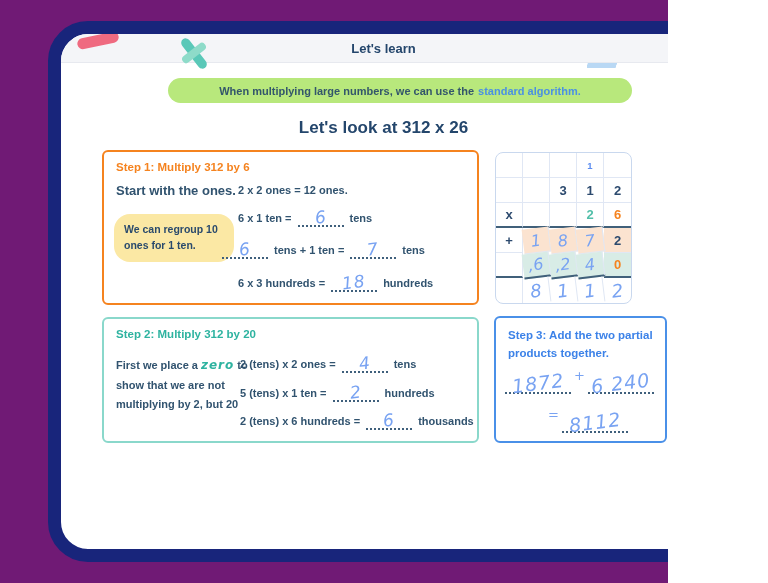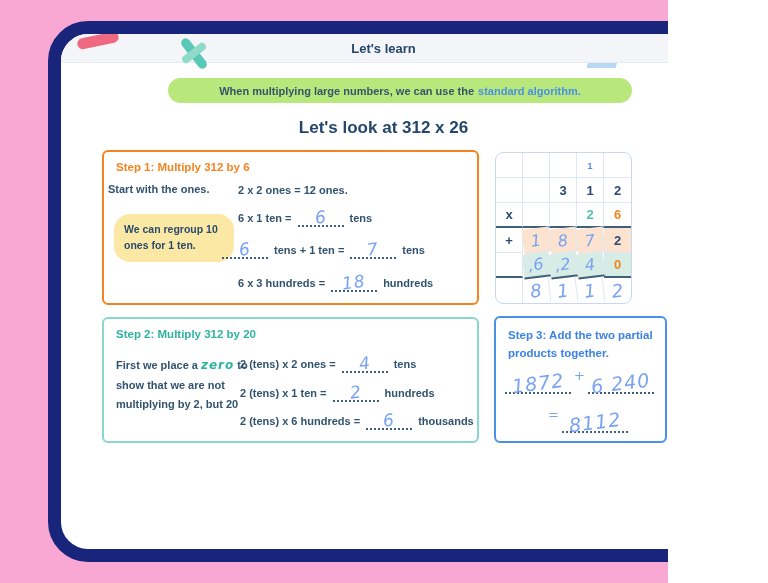--- a/index.html
+++ b/index.html
@@ -1,17 +1,17 @@
 <!DOCTYPE html>
 <html><head>
 <meta charset="utf-8">
 <style>
   * { margin:0; padding:0; box-sizing:border-box; }
   body { background:#ffffff; font-family:"Liberation Sans", sans-serif; }
-  .canvas { position:relative; width:668px; height:583px; background:#f9a8d4; overflow:hidden; }
+  .canvas { position:relative; width:668px; height:583px; background:#701a75; overflow:hidden; }
 
   
   .device {
     position:absolute; left:48px; top:21px; width:671px; height:541px;
     background:#ffffff; border:13px solid #18257b; border-radius:40px; overflow:hidden;
   }
 
   
   .hdr { position:absolute; left:0; top:0; width:100%; height:29px;
          background:#f4f5f8; border-bottom:1px solid #e7e9ef; z-index:2; }
@@ -46,21 +46,21 @@
   
   .stepbox { position:absolute; background:#fff; border-radius:6px; }
   .step1 { left:41px; top:116px; width:377px; height:155px; border:2px solid #f5831f; }
   .step2 { left:41px; top:283px; width:377px; height:126px; border:2px solid #8ad8cb; }
   .step3 { left:433px; top:282px; width:173px; height:127px; border:2px solid #4a90e8; }
   .step-title { position:absolute; left:12px; top:9px; font-size:11.5px; font-weight:bold; white-space:nowrap; }
   .step1 .step-title { color:#f5831f; }
   .step2 .step-title { color:#2eb3a0; }
   .step3 .step-title { color:#3c82e8; white-space:normal; width:150px; line-height:1.55; }
 
-  .lead { position:absolute; left:4px; top:31px; font-size:11px; font-weight:600; color:#31536f;text-align:right; }
+  .lead { position:absolute; left:12px; top:31px; font-size:13px; font-weight:600; color:#31536f;text-align:right; }
   .note-bubble { position:absolute; left:10px; top:62px; width:120px; background:#fbe8a4;
                  border-radius:16px; padding:8px 10px; font-size:10.5px; font-weight:bold;
                  color:#2a4a6c; line-height:1.5; }
   .para { position:absolute; left:12px; top:36px; width:134px; font-size:11px; font-weight:700;
           color:#31536f; line-height:1.72; }
   .hw-word { font-family:"DejaVu Sans", sans-serif; font-style:italic; color:#2eb3a0;
              font-size:12px; letter-spacing:1px; }
 
   
   .eq { position:absolute; display:flex; align-items:flex-end; gap:6px;
@@ -197,21 +197,21 @@
         <span>First we place a </span><span class="hw-word">zero</span><span> to show that we are not multiplying by 2, but 20</span>
       </div>
       <div class="eq" style="left:136px; top:33px;">
         <span class="txt">2 (tens) x 2 ones =</span>
         <span class="blank">
             <span class="hw">4</span>
           </span>
         <span class="txt">tens</span>
       </div>
       <div class="eq" style="left:136px; top:62px;">
-        <span class="txt">2 (tens) x 1 ten =</span>
+        <span class="txt">5 (tens) x 1 ten =</span>
         <span class="blank">
             <span class="hw">2</span>
           </span>
         <span class="txt">hundreds</span>
       </div>
       <div class="eq" style="left:136px; top:90px;">
         <span class="txt">2 (tens) x 6 hundreds =</span>
         <span class="blank">
             <span class="hw">6</span>
           </span>

